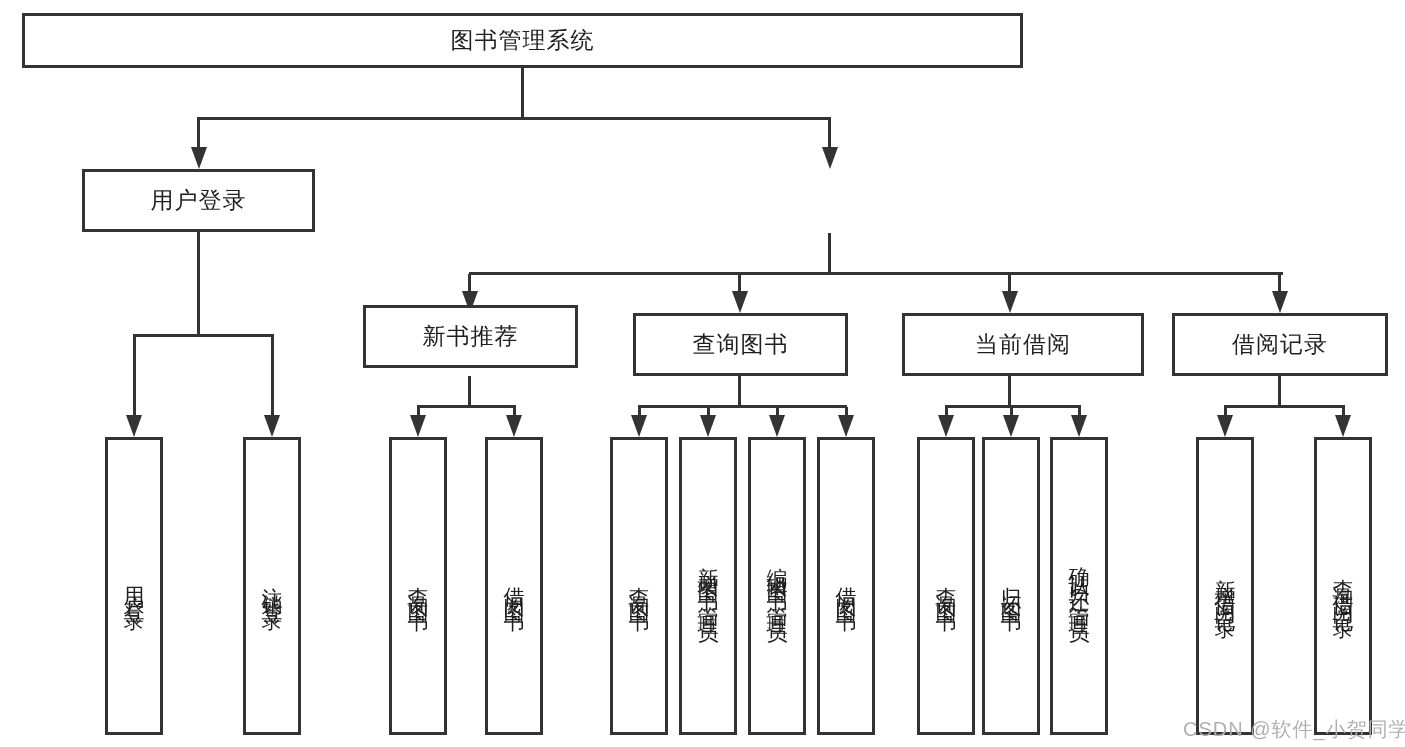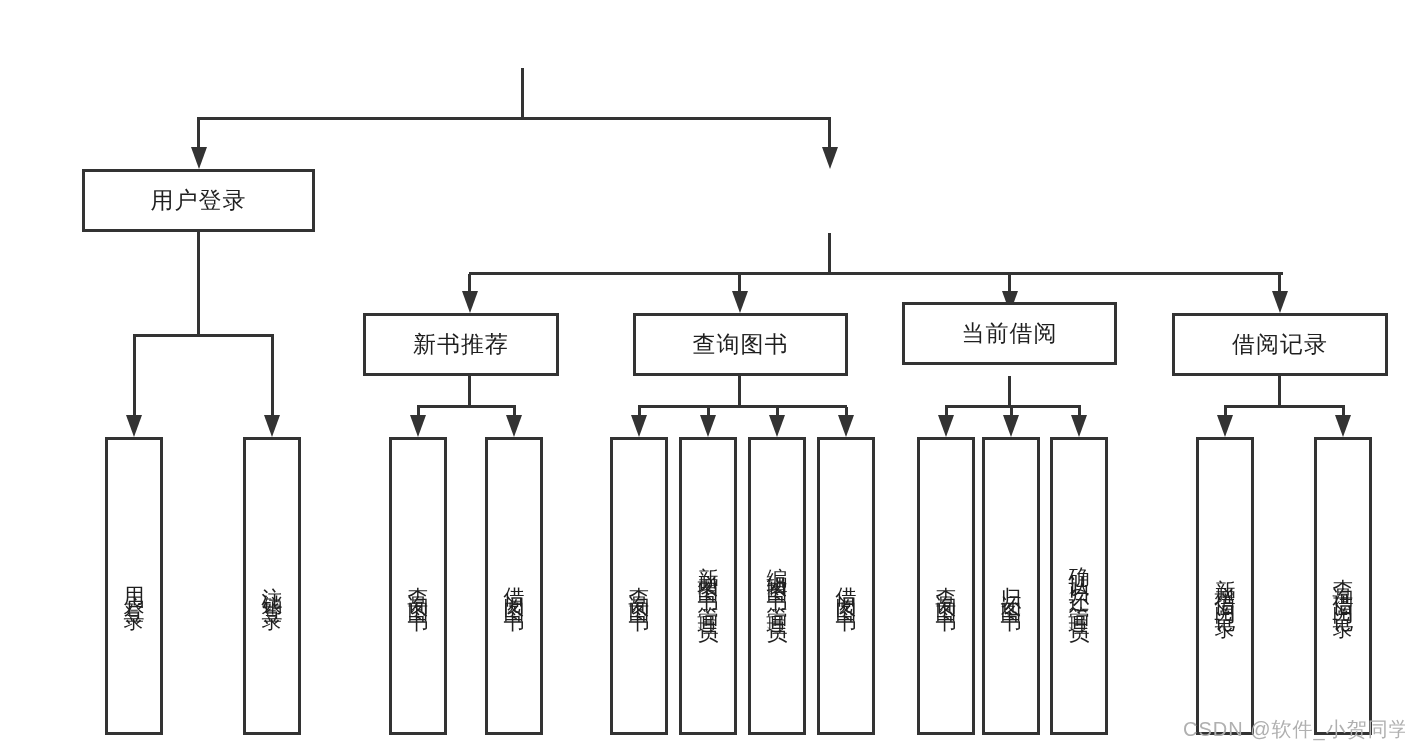--- a/index.html
+++ b/index.html
@@ -62,20 +62,21 @@
     letter-spacing: 1px;
     z-index: 5;
     white-space: nowrap;
   }
 </style>
 </head>
 <body>
 
 <div class="canvas">
 
+  <div class="bx" style="left:22px;top:13px;width:1001px;height:55px">图书管理系统</div>
 
   <div class="ln" style="left:521px;top:68px;width:3px;height:51px"></div>
   <div class="ln" style="left:197px;top:117px;width:634px;height:3px"></div>
   <div class="ln" style="left:197px;top:118px;width:3px;height:32px"></div>
   <div class="ln" style="left:828px;top:118px;width:3px;height:32px"></div>
   <div class="ar" style="left:191px;top:147px"></div>
   <div class="ar" style="left:822px;top:147px"></div>
 
   <div class="bx" style="left:82px;top:169px;width:233px;height:63px">用户登录</div>
 
@@ -90,23 +91,23 @@
   <div class="ln" style="left:469px;top:272px;width:814px;height:3px"></div>
   <div class="ln" style="left:468px;top:274px;width:3px;height:19px"></div>
   <div class="ln" style="left:738px;top:274px;width:3px;height:19px"></div>
   <div class="ln" style="left:1008px;top:274px;width:3px;height:19px"></div>
   <div class="ln" style="left:1278px;top:274px;width:3px;height:19px"></div>
   <div class="ar" style="left:462px;top:291px"></div>
   <div class="ar" style="left:732px;top:291px"></div>
   <div class="ar" style="left:1002px;top:291px"></div>
   <div class="ar" style="left:1272px;top:291px"></div>
 
-  <div class="bx" style="left:363px;top:313px;width:196px;height:63px">新书推荐</div>
+  <div class="bx" style="left:363px;top:305px;width:215px;height:63px">新书推荐</div>
   <div class="bx" style="left:633px;top:313px;width:215px;height:63px">查询图书</div>
-  <div class="bx" style="left:902px;top:302px;width:215px;height:63px">当前借阅</div>
+  <div class="bx" style="left:902px;top:313px;width:242px;height:63px">当前借阅</div>
   <div class="bx" style="left:1172px;top:313px;width:216px;height:63px">借阅记录</div>
 
   <div class="ln" style="left:468px;top:376px;width:3px;height:31px"></div>
   <div class="ln" style="left:417px;top:405px;width:99px;height:3px"></div>
   <div class="ln" style="left:417px;top:407px;width:3px;height:10px"></div>
   <div class="ln" style="left:513px;top:407px;width:3px;height:10px"></div>
   <div class="ar" style="left:410px;top:415px"></div>
   <div class="ar" style="left:506px;top:415px"></div>
 
   <div class="ln" style="left:738px;top:376px;width:3px;height:31px"></div>

